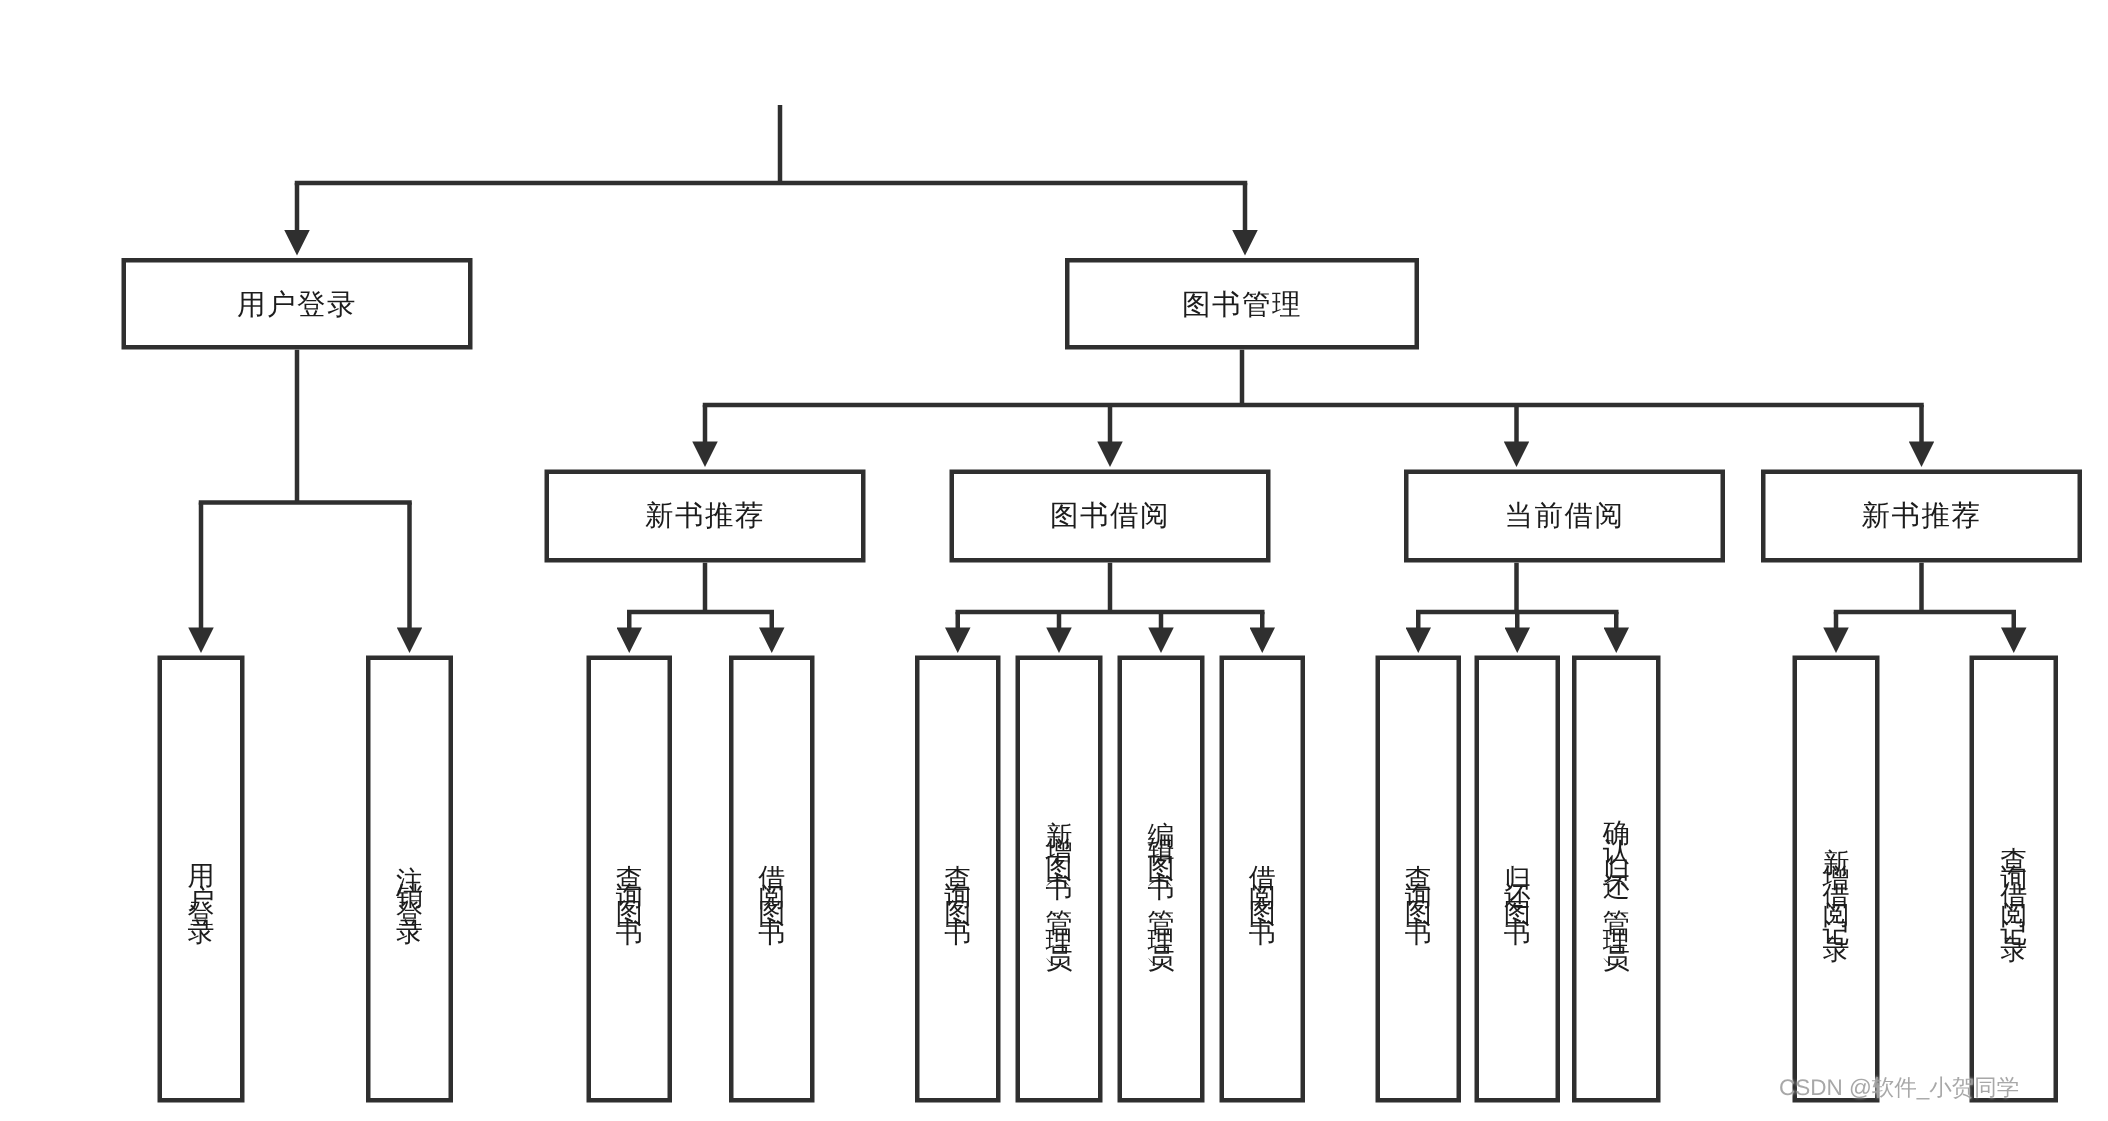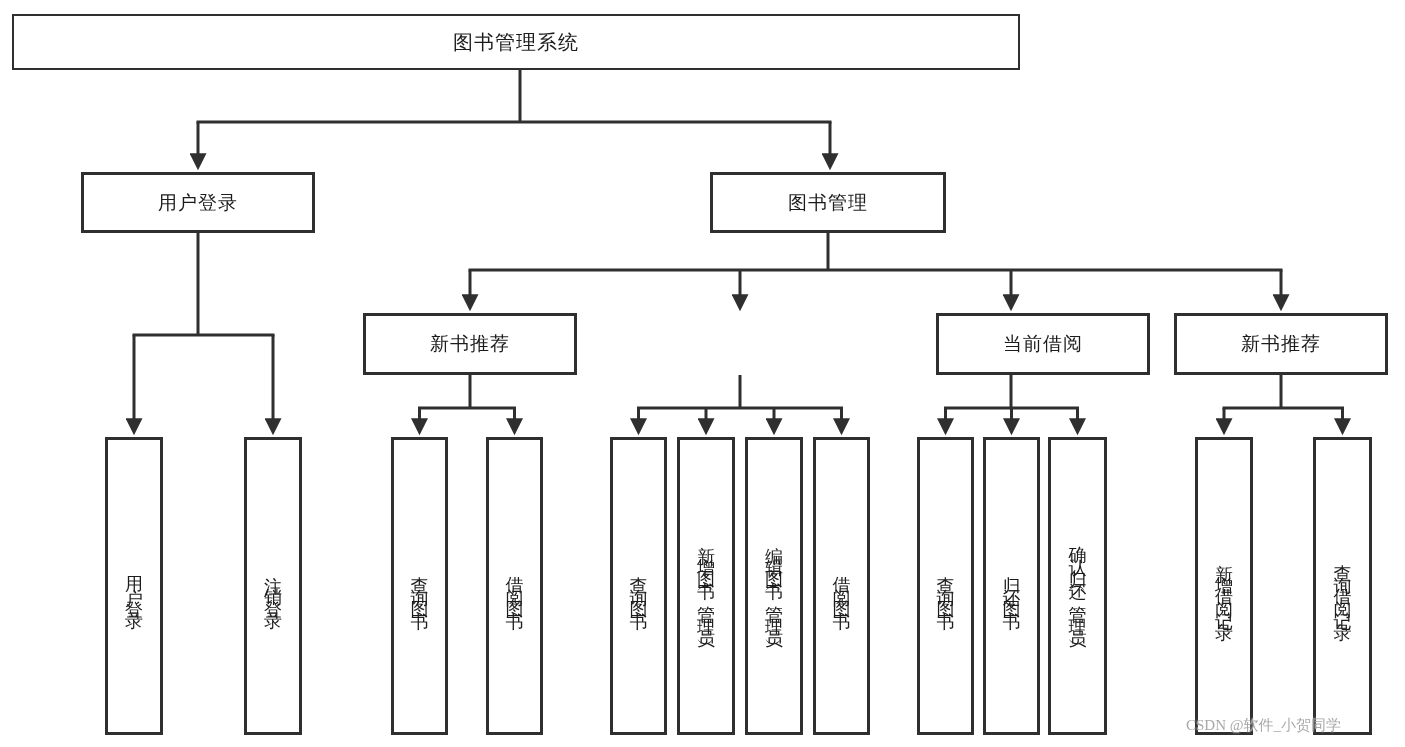--- a/index.html
+++ b/index.html
@@ -53,21 +53,20 @@
   }
   .watermark {
     position: absolute;
     left: 1186px;
     top: 716px;
     z-index: 3;
     font-size: 15px;
     color: rgba(158, 158, 158, 0.9);
     text-shadow: 0 0 2px #ffffff;
     white-space: nowrap;
-    font-family: Liberation Serif, serif;
   }
 </style>
 </head>
 <body>
 
 <div class="canvas">
 
   <svg class="connectors" width="1405" height="747" viewBox="0 0 1405 747">
     <defs>
       <marker id="arw" viewBox="0 0 12 12" refX="9" refY="6" markerWidth="21" markerHeight="17" orient="auto" markerUnits="userSpaceOnUse">
@@ -111,33 +110,33 @@
       <line x1="1011.5" y1="408" x2="1011.5" y2="431" marker-end="url(#arw)"></line>
       <line x1="1077.5" y1="408" x2="1077.5" y2="431" marker-end="url(#arw)"></line>
 
       <line x1="1281" y1="375" x2="1281" y2="408"></line>
       <line x1="1222.5" y1="408" x2="1344" y2="408"></line>
       <line x1="1224" y1="408" x2="1224" y2="431" marker-end="url(#arw)"></line>
       <line x1="1342.5" y1="408" x2="1342.5" y2="431" marker-end="url(#arw)"></line>
     </g>
   </svg>
 
-  <div class="box root" style="left:12px;top:14px;width:1008px;height:56px">
-    <span class="h-label">图书管理系统</span>
-  </div>
 
   <div class="box" style="left:81px;top:172px;width:234px;height:61px">
     <span class="h-label">用户登录</span>
   </div>
   <div class="box" style="left:363px;top:313px;width:214px;height:62px">
     <span class="h-label">新书推荐</span>
   </div>
 
   <div class="box" style="left:710px;top:172px;width:236px;height:61px">
     <span class="h-label">图书管理</span>
+  </div>
+  <div class="box" style="left:633px;top:313px;width:214px;height:62px">
+    <span class="h-label">图书借阅</span>
   </div>
   <div class="box" style="left:936px;top:313px;width:214px;height:62px">
     <span class="h-label">当前借阅</span>
   </div>
   <div class="box" style="left:1174px;top:313px;width:214px;height:62px">
     <span class="h-label">新书推荐</span>
   </div>
 
   <div class="box leaf" style="left:105px;top:437px;width:58px;height:298px">
     <span class="v-label">用户登录</span>

